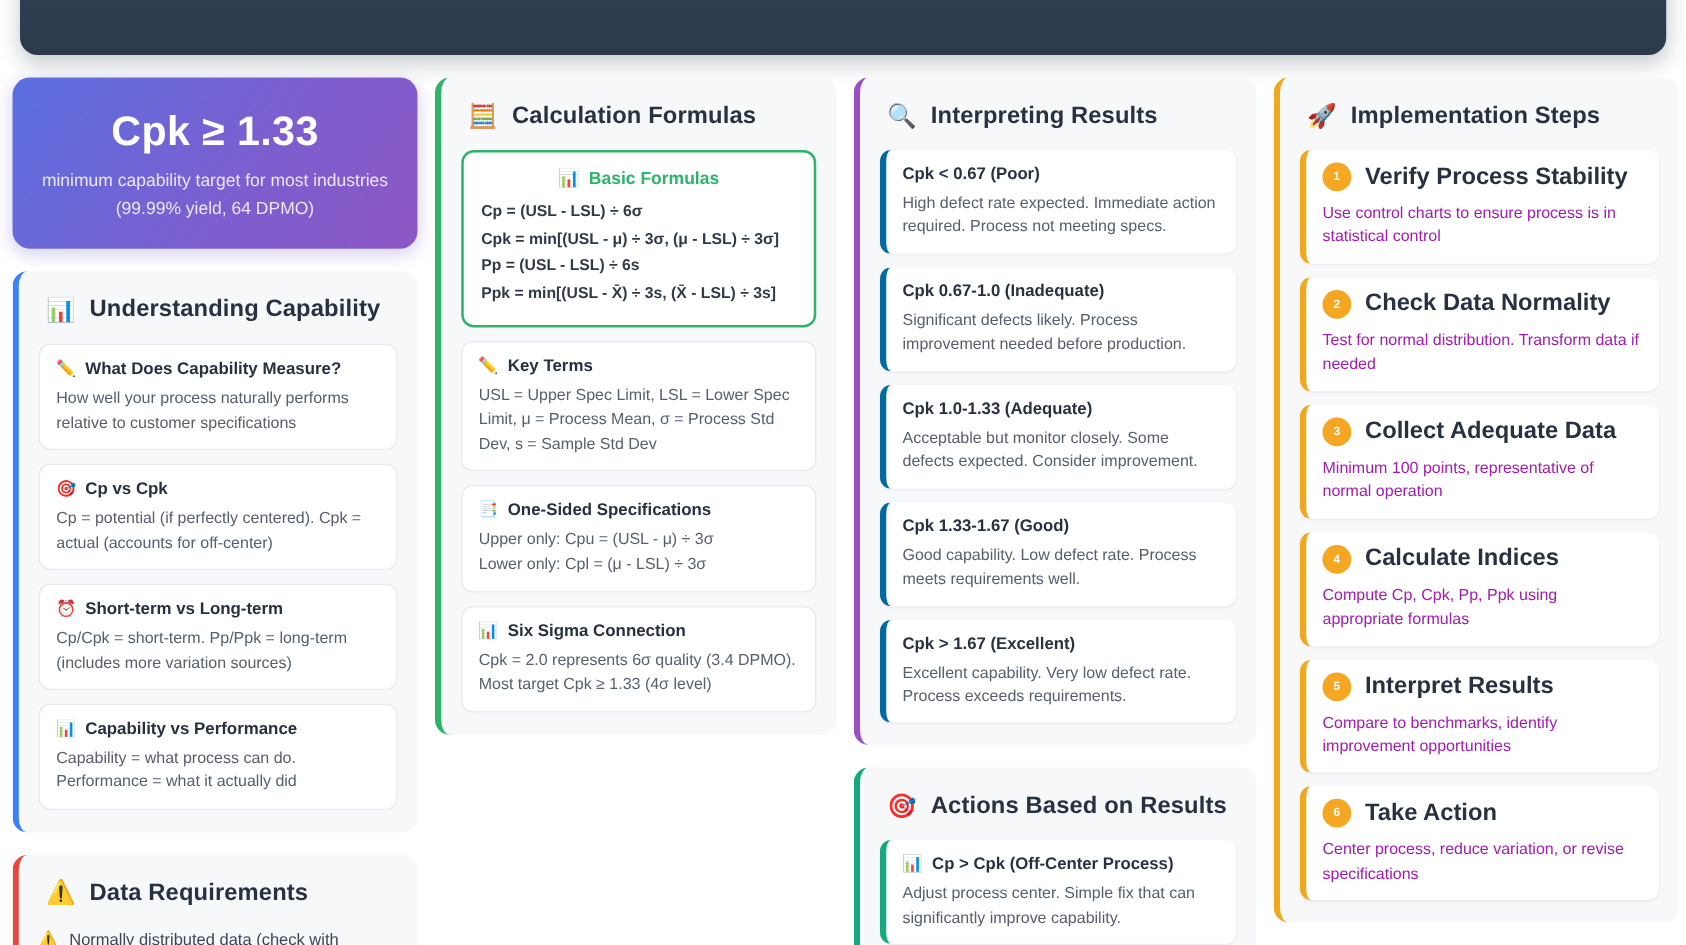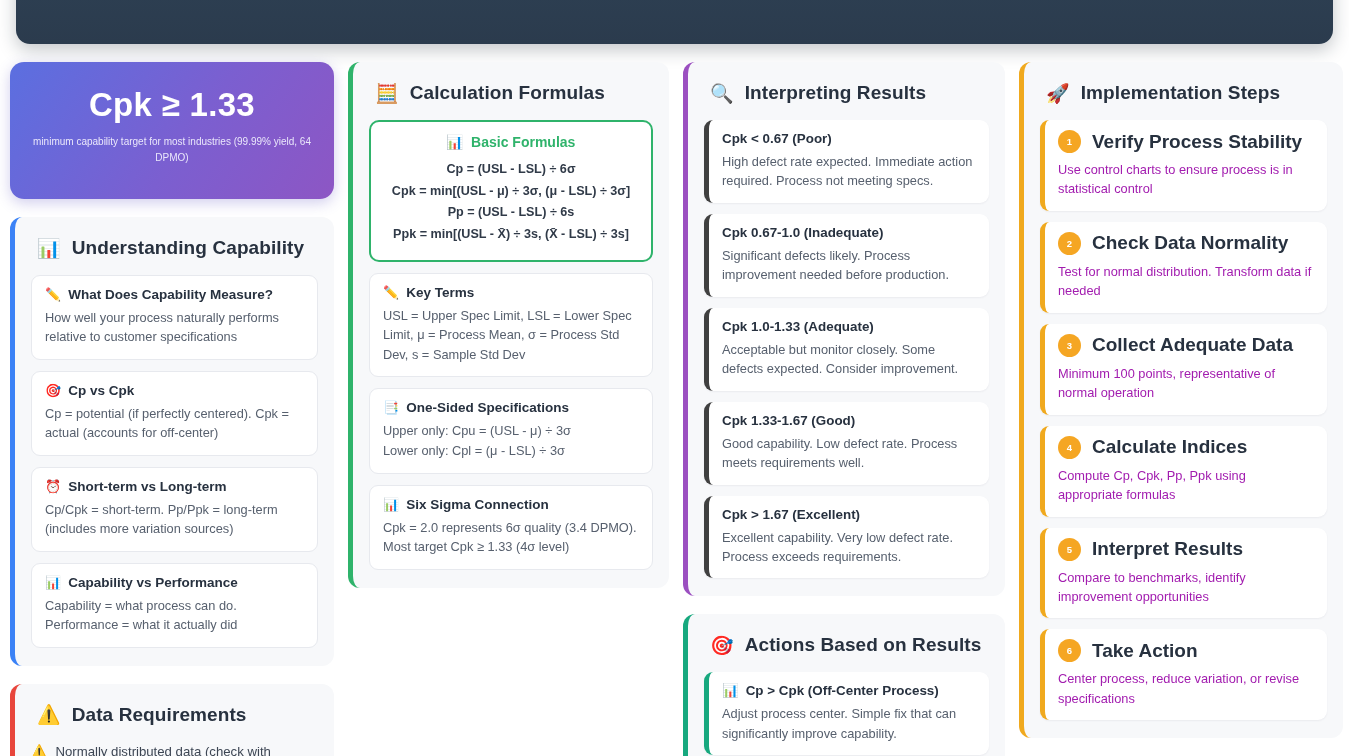--- a/index.html
+++ b/index.html
@@ -30,21 +30,21 @@
 
   
   .hero {
     background: linear-gradient(125deg,#5b6fe0 0%, #7b5fd0 55%, #8d56c4 100%);
     border-radius: 14px; padding: 24px 18px 22px;
     text-align: center; color: #fff;
     box-shadow: 0 4px 14px rgba(90,80,190,.28);
     min-height: 137px;
   }
   .hero-value { font-size: 33px; font-weight: 700; letter-spacing: .3px; margin-bottom: 10px; }
-  .hero-sub { font-size: 10px; line-height: 1.55; color: #eae7fb; padding: 0 4px; text-align: center; }
+  .hero-sub { font-size: 14px; line-height: 1.55; color: #eae7fb; padding: 0 4px; text-align: center; }
 
   
   .panel {
     background: #f7f8fa; border-radius: 12px;
     border-left: 5px solid #3b82f6;
     padding: 16px 16px 18px 16px;
   }
   .panel.green  { border-left-color: #2fb36b; }
   .panel.purple { border-left-color: #9b4fc0; }
   .panel.orange { border-left-color: #f0a91e; }
@@ -78,28 +78,27 @@
     background: #fff; border: 2px solid #2fb36b; border-radius: 10px;
     padding: 12px 14px 14px;
   }
   .formula-head {
     text-align: center; font-size: 14px; font-weight: 700; color: #2fb36b;
     margin-bottom: 9px; display: flex; justify-content: center; gap: 7px; align-items: baseline;
   }
   .formula-lines {
     font-size: 12.6px; font-weight: 700; color: #303a48; line-height: 1.72;
     font-family: "Liberation Sans", sans-serif;
-    text-align: center;
   }
   .mono-lines { font-size: 12.8px; line-height: 1.55; color: #57606e; }
 
   
   .tick {
     background: #fff; border-radius: 9px; padding: 11px 13px 12px;
-    border-left: 5px solid #404040; margin-bottom: 11px;
+    border-left: 5px solid #0369a1; margin-bottom: 11px;
     box-shadow: 0 1px 2px rgba(30,40,60,.06);
   }
   .tick:last-child { margin-bottom: 0; }
   .tick.teal { border-left-color: #17a87e; }
   .tick-title { font-size: 13.4px; font-weight: 700; color: #27313f; margin-bottom: 6px;
                 display:flex; gap:7px; align-items: baseline;}
   .tick-text { font-size: 12.8px; line-height: 1.52; color: #57606e; }
 
   
   .step {

